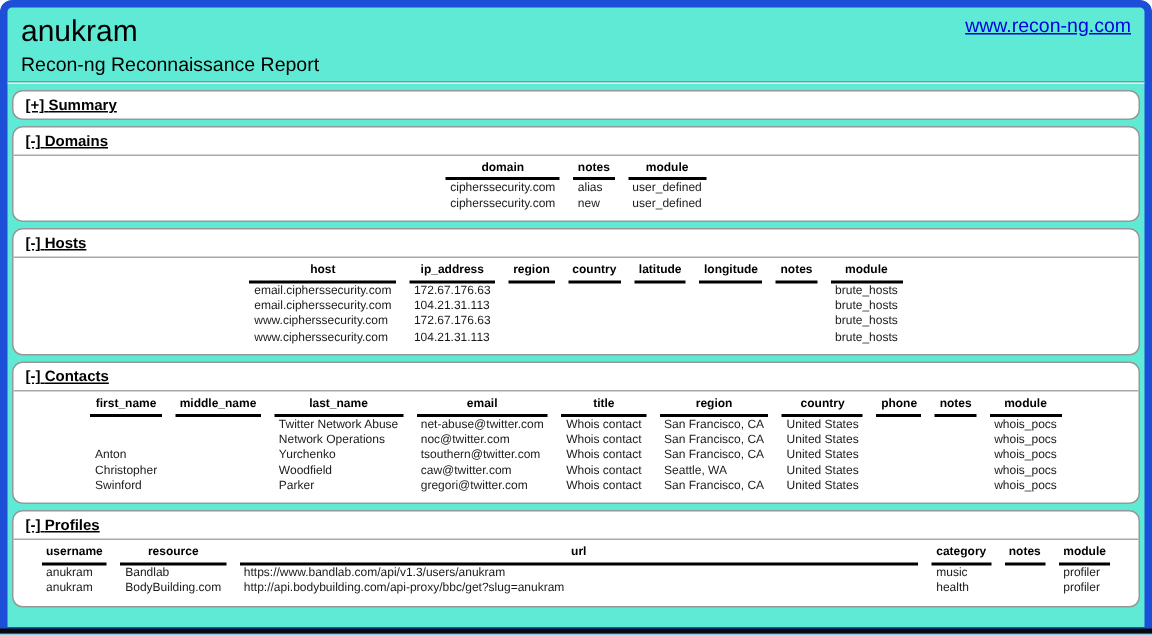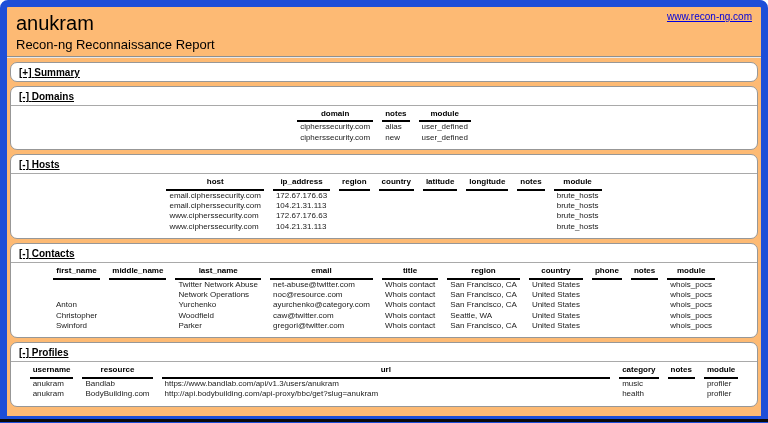--- a/index.html
+++ b/index.html
@@ -6,32 +6,32 @@
   html, body { margin: 0; padding: 0; }
   body {
     width: 768px; height: 423px; overflow: hidden;
     background: #fff;
     font-family: "Liberation Sans", sans-serif;
     color: #000;
     position: relative;
   }
   .page-frame {
     position: absolute; inset: 0;
-    border: 7px solid #1d4ed8;
+    border: 5px solid #1d4ed8;
     border-radius: 8px 8px 0 0;
     overflow: hidden;
-    background: #fdba74;
+    background: #5eead4;
   }
   
   .report-header { position: relative; padding: 5px 9px 0 9px; }
   .report-title { font-size: 20px; font-weight: 400; line-height: 1.15; }
   .report-subtitle { font-size: 13px; font-weight: 400; margin-top: 2px; }
   .home-link {
     position: absolute; top: 4px; right: 9px;
-    font-size: 10px; color: #0000dd; text-decoration: underline; cursor: pointer;
+    font-size: 13px; color: #0000dd; text-decoration: underline; cursor: pointer;
   }
   .header-rule {
     margin: 4px 0 0 0; height: 0;
     border: 0;
     border-top: 1px solid #8f8f8f;
     border-bottom: 1px solid #e9e9e9;
   }
   
   .section {
     border: 1px solid #979797;
@@ -224,33 +224,33 @@
               <td>San Francisco, CA</td>
               <td>United States</td>
               <td></td>
               <td></td>
               <td>whois_pocs</td>
             </tr>
             <tr>
               <td></td>
               <td></td>
               <td>Network Operations</td>
-              <td>noc@resource.com</td>
+              <td>noc@twitter.com</td>
               <td>Whois contact</td>
               <td>San Francisco, CA</td>
               <td>United States</td>
               <td></td>
               <td></td>
               <td>whois_pocs</td>
             </tr>
             <tr>
               <td>Anton</td>
               <td></td>
               <td>Yurchenko</td>
-              <td>ayurchenko@category.com</td>
+              <td>tsouthern@twitter.com</td>
               <td>Whois contact</td>
               <td>San Francisco, CA</td>
               <td>United States</td>
               <td></td>
               <td></td>
               <td>whois_pocs</td>
             </tr>
             <tr>
               <td>Christopher</td>
               <td></td>

